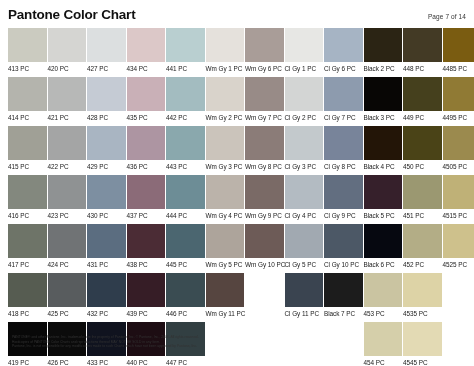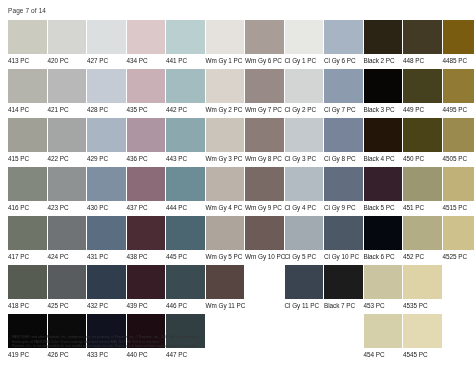--- a/index.html
+++ b/index.html
@@ -64,20 +64,21 @@
     letter-spacing:0.05px;
     white-space:nowrap;
   }
 </style>
 </head>
 <body>
 
 <div class="page">
 
   <div class="header">
+    <div class="title">Pantone Color Chart</div>
     <div class="page-indicator">Page 7 of 14</div>
   </div>
 
   <div class="grid" id="swatch-grid">
       <div class="row">
         <div class="cell">
           <div class="swatch" style="background: rgb(203, 203, 192);"></div>
           <div class="label">413 PC</div>
         </div>
         <div class="cell">

